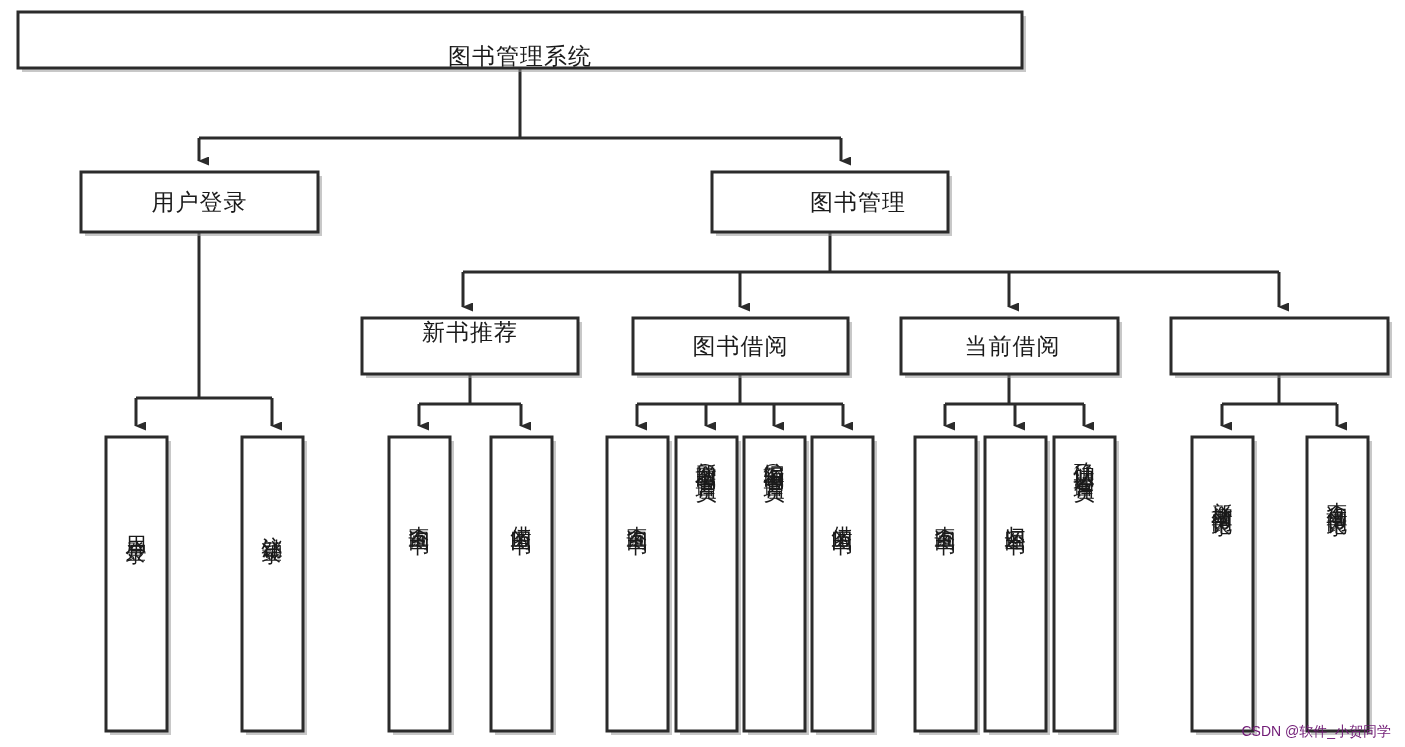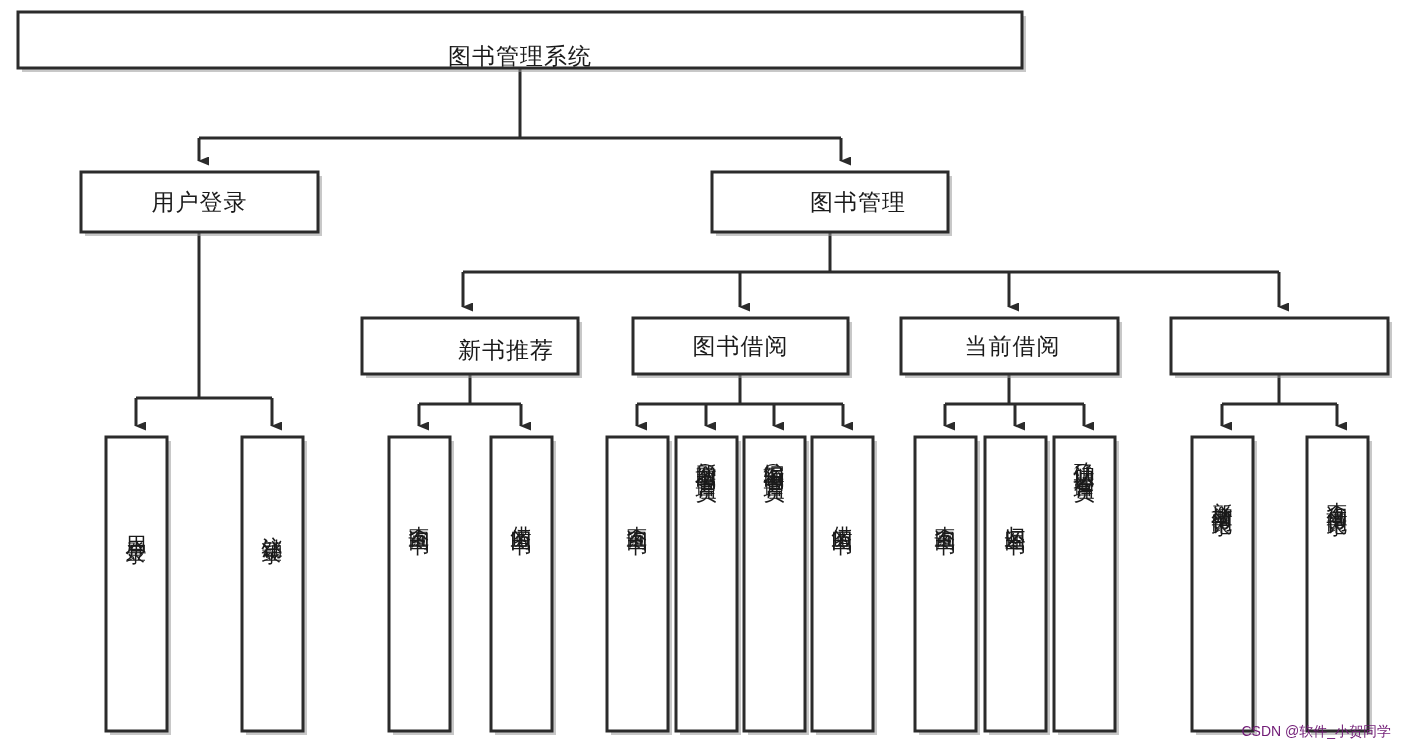--- a/index.html
+++ b/index.html
@@ -243,21 +243,21 @@
   </div>
 
   <div class="hlabel-wrap" style="left:81px; top:172px; width:237px; height:60px;">
     <span class="hlabel-text">用户登录</span>
   </div>
 
   <div class="hlabel-wrap" style="left:712px; top:172px; width:236px; height:60px;margin-left:28px;">
     <span class="hlabel-text">图书管理</span>
   </div>
 
-  <div class="hlabel-wrap" style="left:362px; top:318px; width:216px; height:64px;padding-left:36px;">
+  <div class="hlabel-wrap" style="left:362px; top:300px; width:216px; height:64px;">
     <span class="hlabel-text">新书推荐</span>
   </div>
 
   <div class="hlabel-wrap" style="left:633px; top:318px; width:215px; height:56px;">
     <span class="hlabel-text">图书借阅</span>
   </div>
 
   <div class="hlabel-wrap" style="left:901px; top:318px; width:223px; height:56px;">
     <span class="hlabel-text">当前借阅</span>
   </div>

